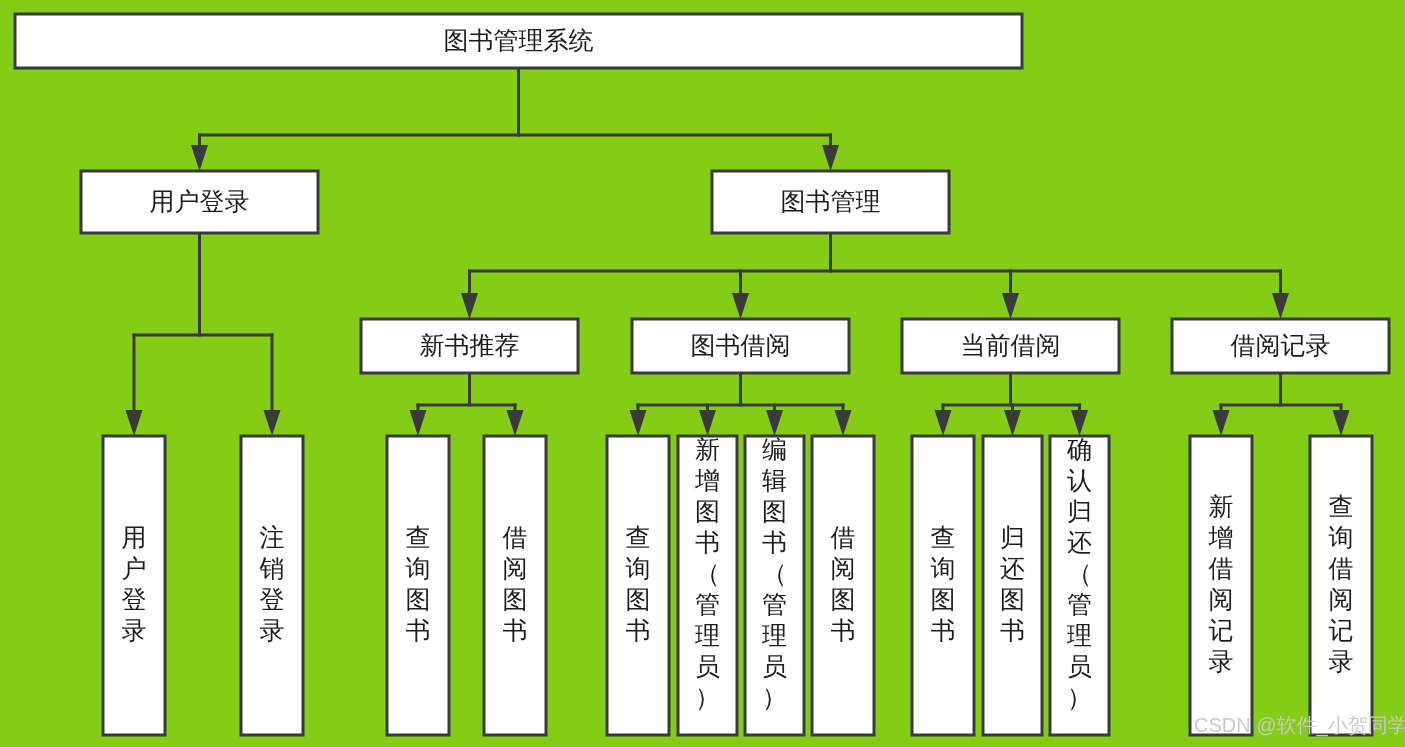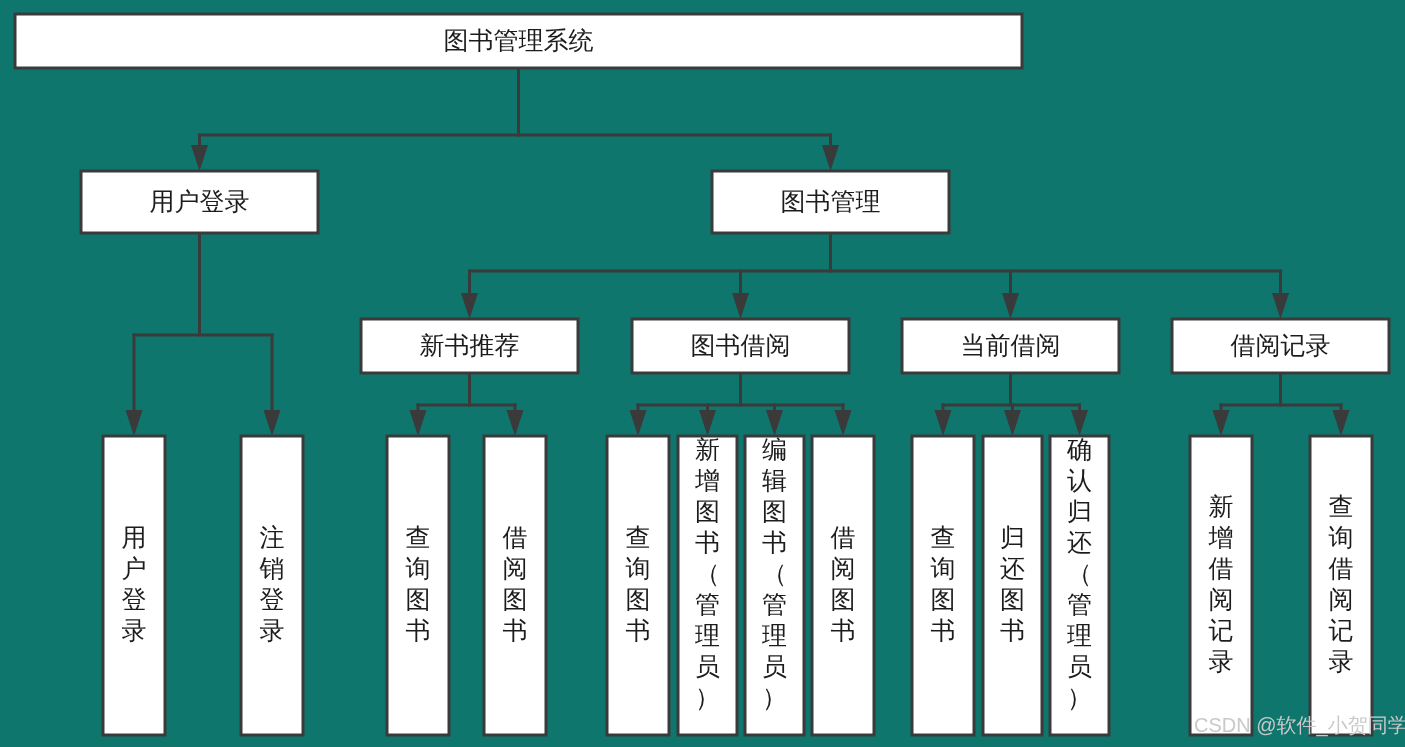--- a/index.html
+++ b/index.html
@@ -8,21 +8,21 @@
     padding: 0;
     background: #ffffff;
   }
   body {
     font-family: "Liberation Sans", "DejaVu Sans", sans-serif;
   }
   #diagram-root {
     position: relative;
     width: 1405px;
     height: 747px;
-    background: #0f766e;
+    background: #84cc16;
     overflow: hidden;
   }
   svg.diagram-canvas {
     position: absolute;
     left: 0;
     top: 0;
     width: 1405px;
     height: 747px;
     display: block;
   }

